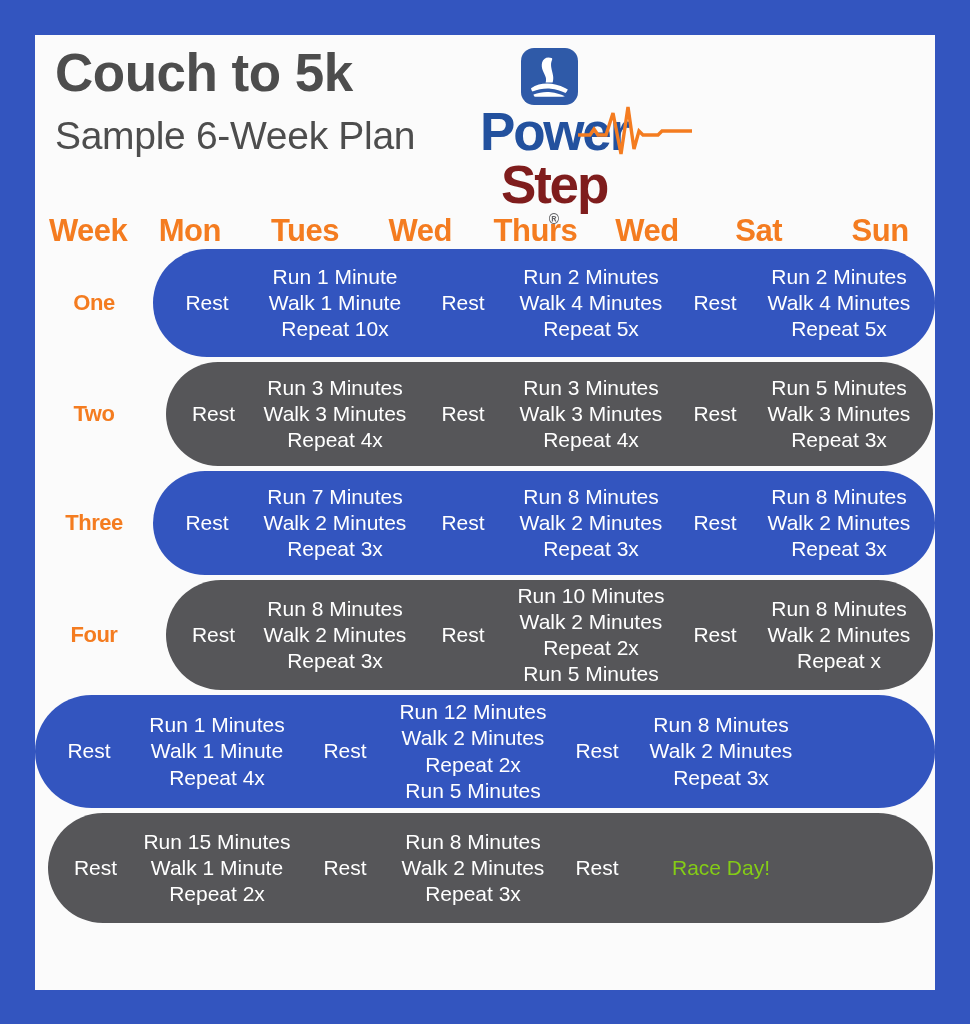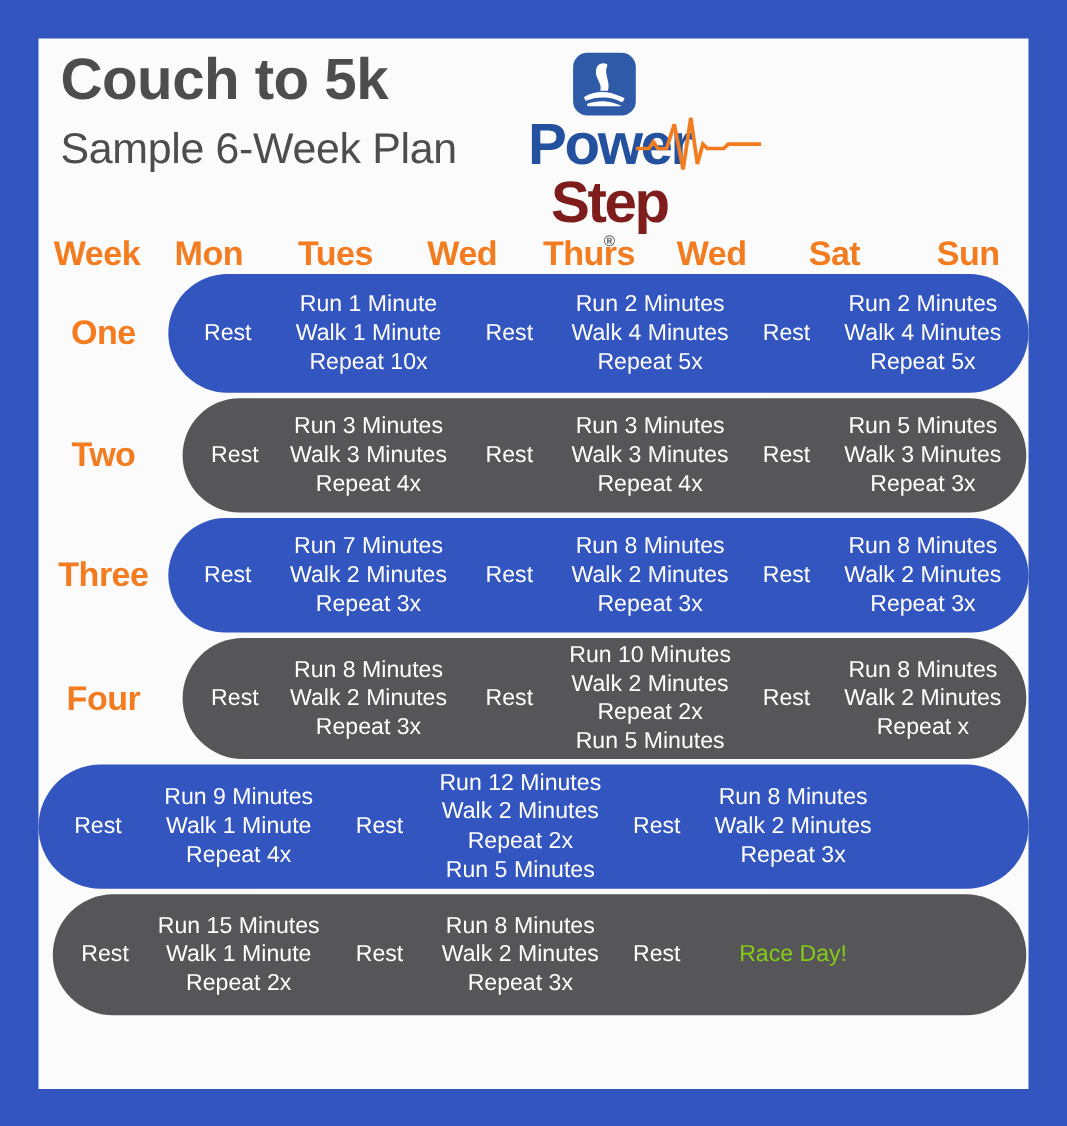--- a/index.html
+++ b/index.html
@@ -169,21 +169,21 @@
   
   .week-row {
     position: relative;
     margin-bottom: 5px;
   }
   .week-label {
     display: flex;
     align-items: center;
     justify-content: center;
     color: #f47c20;
-    font-size: 31px;
+    font-size: 22px;
     font-weight: bold;
     letter-spacing: -0.5px;
     white-space: nowrap;
     flex: none;
   }
 
   .pill {
     display: flex;
     align-items: stretch;
     border-radius: 58px;
@@ -388,21 +388,21 @@
               </div>
               <div class="day-cell c-sun" style="width: 120px;"></div>
             </div>
           </div>
           <div class="grid-row week-row h-five">
             <div class="pill pill-blue inset-0" style="flex: 1 1 auto;">
               <div class="day-cell c-mon">
                 <span class="line">Rest</span>
               </div>
               <div class="day-cell c-tues">
-                <span class="line">Run 9 Minutes</span>
+                <span class="line">Run 1 Minutes</span>
                 <span class="line">Walk 1 Minute</span>
                 <span class="line">Repeat 4x</span>
               </div>
               <div class="day-cell c-wed">
                 <span class="line">Rest</span>
               </div>
               <div class="day-cell c-thurs">
                 <span class="line">Run 12 Minutes</span>
                 <span class="line">Walk 2 Minutes</span>
                 <span class="line">Repeat 2x</span>

